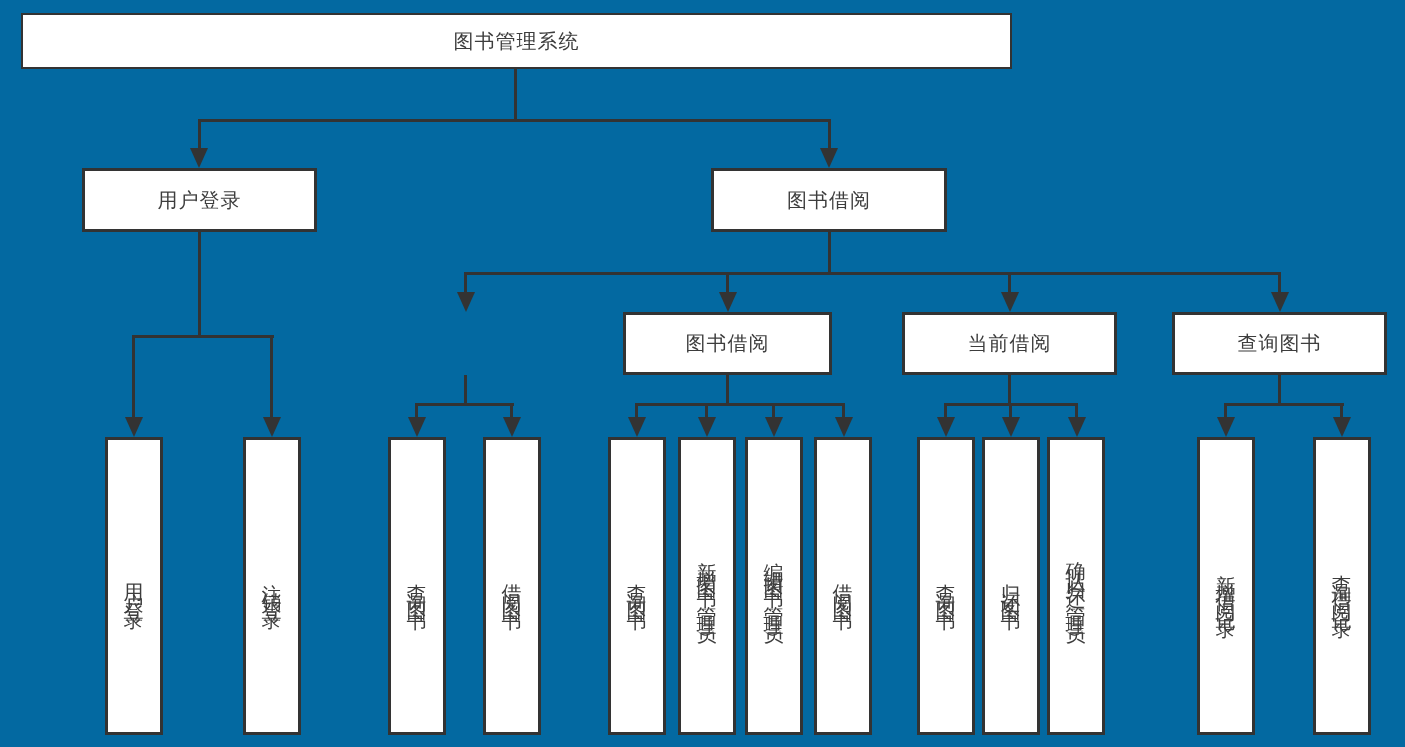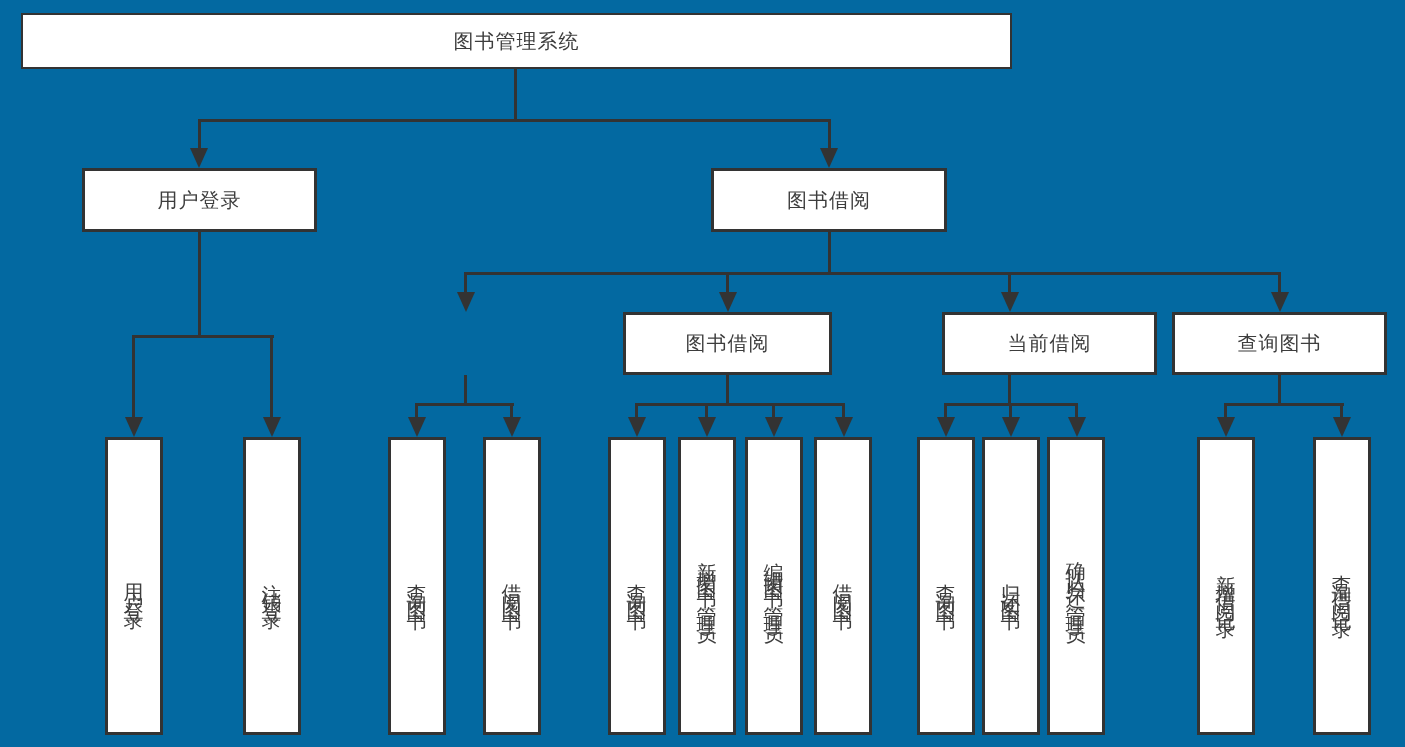--- a/index.html
+++ b/index.html
@@ -81,21 +81,21 @@
 <body>
 
 <div class="canvas">
 
   <div class="box root" style="left:21px; top:13px; width:991px; height:56px;">图书管理系统</div>
 
   <div class="box" style="left:82px; top:168px; width:235px; height:64px;">用户登录</div>
   <div class="box" style="left:711px; top:168px; width:236px; height:64px;">图书借阅</div>
 
   <div class="box" style="left:623px; top:312px; width:209px; height:63px;">图书借阅</div>
-  <div class="box" style="left:902px; top:312px; width:215px; height:63px;margin-left:40px;">当前借阅</div>
+  <div class="box" style="left:902px; top:312px; width:215px; height:63px;">当前借阅</div>
   <div class="box" style="left:1172px; top:312px; width:215px; height:63px;">查询图书</div>
 
   <div class="vbox" style="left:105px;">
     <span>用户登录</span>
   </div>
   <div class="vbox" style="left:243px;">
     <span>注销登录</span>
   </div>
 
   <div class="vbox" style="left:388px;">

